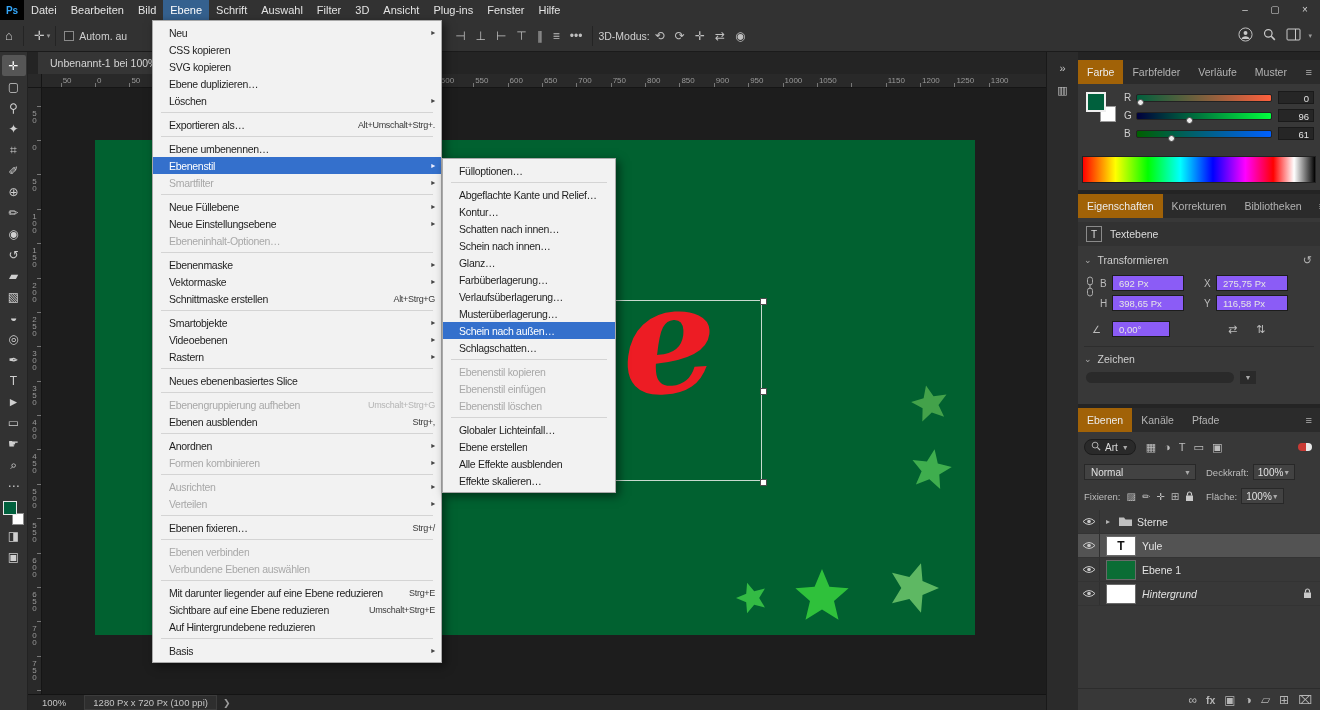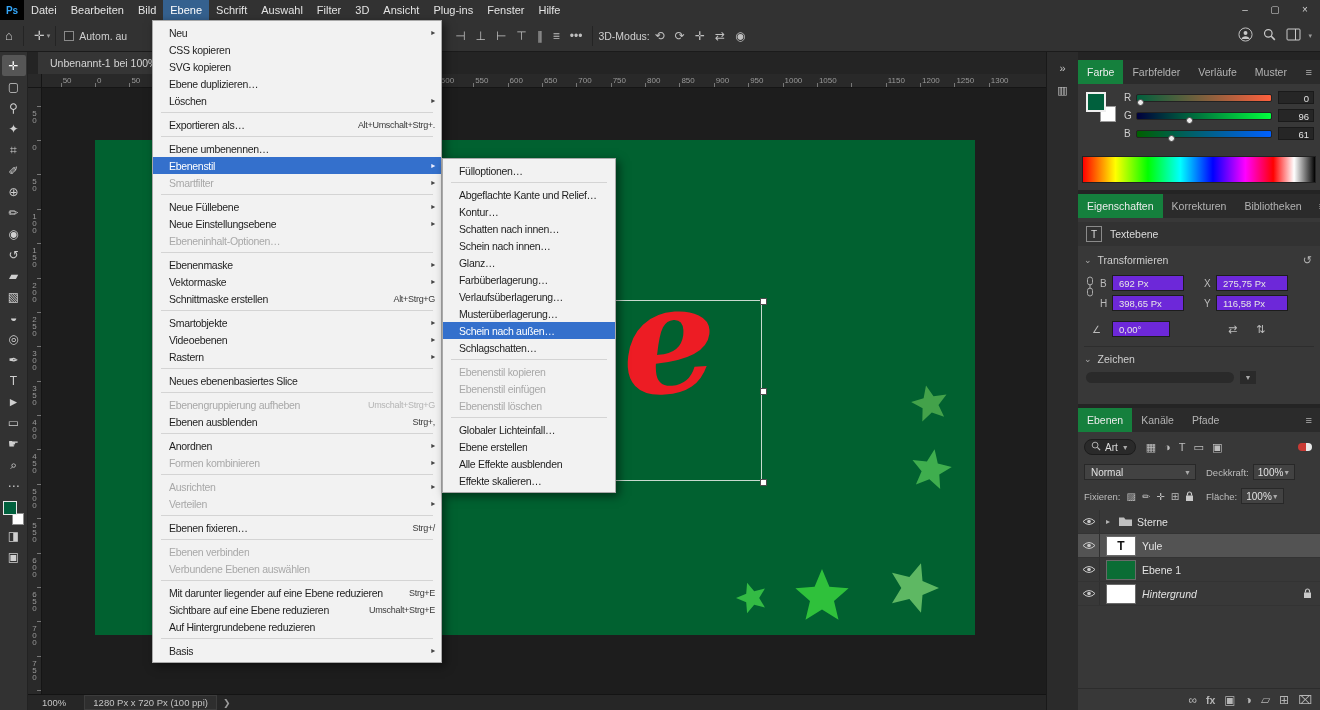--- a/index.html
+++ b/index.html
@@ -63,21 +63,21 @@
 
 #dock{position:absolute;left:1046px;top:52px;width:32px;height:658px;background:#2b2b2b;border-left:1px solid #191919;display:flex;flex-direction:column;align-items:center;padding-top:10px;gap:10px}
 .dock-icon{color:#c2c2c2;font-size:11px}
 #rightbg{position:absolute;left:1078px;top:52px;width:242px;height:658px;background:#242424}
 .panel{position:absolute;left:1078px;width:242px;background:#383838}
 #p-color{top:60px;height:130px}
 #p-props{top:194px;height:210px}
 #p-layers{top:408px;height:302px}
 .ptabs{height:24px;background:#2b2b2b;display:flex}
 .ptab{padding:0 9px;line-height:24px;font-size:10.5px;color:#b3b3b3;white-space:nowrap}
-.ptab.active{background:#15803d;color:#ececec}
+.ptab.active{background:#a16207;color:#ececec}
 .ptab-menu{margin-left:auto;color:#b3b3b3;padding:0 8px;line-height:24px;font-size:11px}
 
 
 #swatch-wrap{position:absolute;left:8px;top:32px;width:30px;height:30px}
 #cp-fg{position:absolute;left:0;top:0;width:20px;height:20px;border:2px solid #f0f0f0;z-index:2}
 #cp-bg{position:absolute;right:0;bottom:0;width:16px;height:16px;border:1px solid #999;background:#fff}
 .chrow{position:absolute;left:0;width:242px;height:14px}
 .chlab{position:absolute;left:46px;top:1px;font-size:10px;color:#cfcfcf}
 .chtrack{position:absolute;left:58px;top:3px;width:136px;height:8px;border:1px solid #222;border-radius:2px}
 .chhandle{position:absolute;top:4px;width:7px;height:7px;background:#ececec;border:1px solid #444;border-radius:50%}
@@ -85,21 +85,21 @@
 #spectrum{position:absolute;left:4px;top:96px;width:234px;height:27px;border:1px solid #222;
 background:linear-gradient(to right,#f00 0%,#ff0 14%,#0f0 28%,#0ff 42%,#00f 56%,#f0f 70%,#f00 82%,#fff 91%,#000 100%)}
 
 
 #type-row{position:absolute;left:0;top:28px;width:242px;height:24px;background:#323232;display:flex;align-items:center}
 .t-chip{width:16px;height:16px;border:1px solid #8a8a8a;color:#ddd;font-size:10px;display:flex;align-items:center;justify-content:center;margin:0 8px}
 .sec-head{position:absolute;left:0;width:242px;height:16px;display:flex;align-items:center;font-size:10.5px;color:#cfcfcf}
 .sec-chev{padding:0 6px;color:#aaa;font-size:9px}
 .sec-right{margin-left:auto;padding-right:8px;color:#b5b5b5;font-size:11px}
 .pf-label{position:absolute;font-size:10px;color:#bbb}
-.pf-box{position:absolute;width:72px;height:16px;background:#6d28d9;border:1px solid #1d1d1d;color:#e6e6e6;font-size:9.5px;line-height:15px;padding-left:6px;white-space:nowrap}
+.pf-box{position:absolute;width:72px;height:16px;background:#8b5cf6;border:1px solid #1d1d1d;color:#e6e6e6;font-size:9.5px;line-height:15px;padding-left:6px;white-space:nowrap}
 #chain{position:absolute;left:8px;top:82px}
 .flip-icon{position:absolute;color:#bdbdbd;font-size:11px}
 .psep{position:absolute;left:6px;width:230px;height:1px;background:#2d2d2d}
 #z-bar{position:absolute;left:8px;top:178px;width:148px;height:11px;background:#2a2a2a;border-radius:6px}
 #z-dd{position:absolute;left:162px;top:177px;width:16px;height:13px;background:#2a2a2a;color:#aaa;font-size:7px;text-align:center;line-height:13px}
 
 
 .frow{position:absolute;left:0;width:242px;display:flex;align-items:center}
 #l-filter{top:28px;height:22px}
 .search-pill{display:flex;align-items:center;gap:4px;background:#2a2a2a;border:1px solid #1c1c1c;border-radius:8px;height:16px;padding:0 6px;margin-left:6px}

